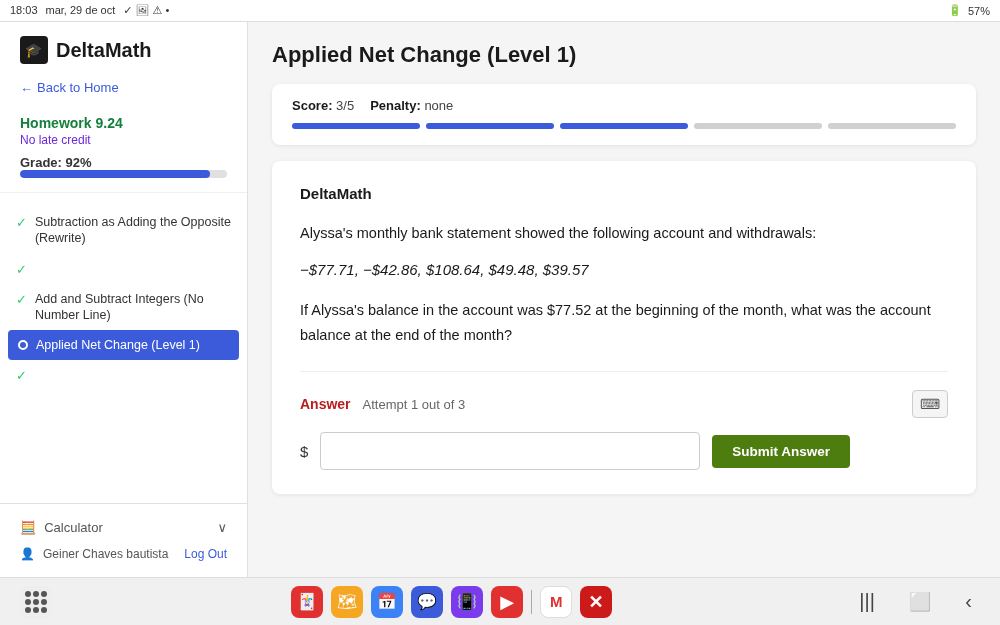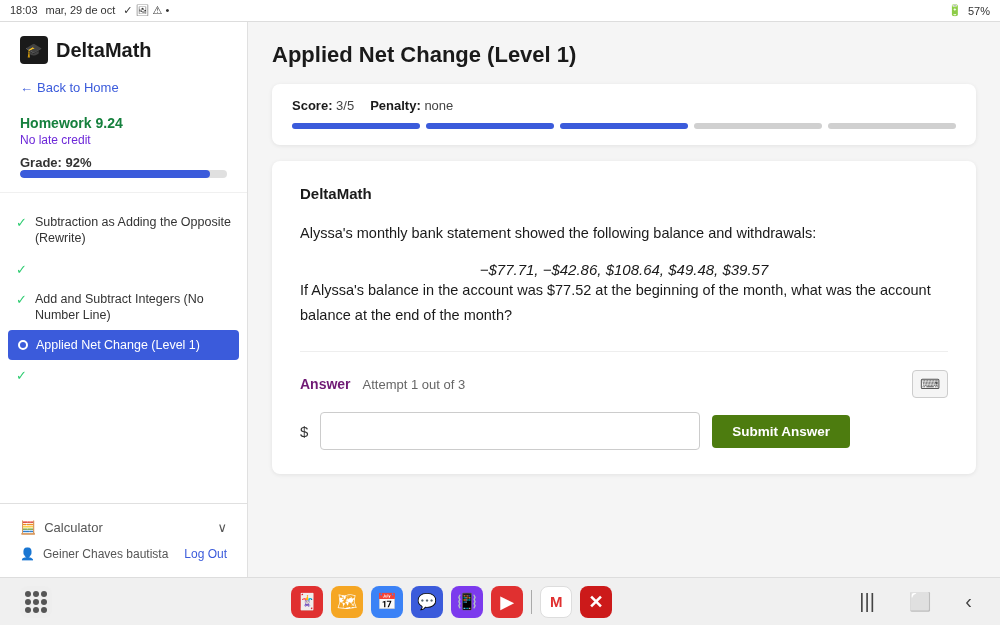--- a/index.html
+++ b/index.html
@@ -252,24 +252,23 @@
       white-space: nowrap;
     }
 
     .question-text {
       font-size: 14.5px;
       color: #1a1a1a;
       line-height: 1.6;
       margin-bottom: 16px;
     }
     .math-line {
-      text-align: center;
       font-size: 15px;
       color: #1a1a1a;
-      margin: 12px 0 0 0;
+      margin: 12px 0 20px 0;
       font-style: italic;
     }
     .question-body {
       font-size: 14.5px;
       color: #1a1a1a;
       line-height: 1.7;
       margin-bottom: 24px;
     }
 
     .answer-section {
@@ -283,21 +282,21 @@
       margin-bottom: 14px;
     }
     .answer-header-left {
       display: flex;
       align-items: center;
       gap: 12px;
     }
     .answer-label {
       font-size: 14px;
       font-weight: 700;
-      color: #701a75;
+      color: #b91c1c;
     }
     .attempt-text {
       font-size: 13px;
       color: #666;
     }
     .keyboard-icon-btn {
       border: 1.5px solid #ccc;
       background: #f5f5f5;
       border-radius: 4px;
       width: 36px; height: 28px;
@@ -502,21 +501,21 @@
         <div class="progress-seg empty"></div>
         <div class="progress-seg empty"></div>
       </div>
     </div>
 
     <div class="question-card">
       <div class="question-header">
         <div class="question-label">DeltaMath</div>
       </div>
 
-      <div class="question-text">Alyssa's monthly bank statement showed the following balance and withdrawals:</div>
+      <div class="question-text">Alyssa's monthly bank statement showed the following account and withdrawals:</div>
       <div class="math-line">−$77.71, −$42.86, $108.64, $49.48, $39.57</div>
       <div class="question-body">If Alyssa's balance in the account was $77.52 at the beginning of the month, what was the account balance at the end of the month?</div>
 
       <div class="answer-section">
         <div class="answer-header">
           <div class="answer-header-left">
             <span class="answer-label">Answer</span>
             <span class="attempt-text">Attempt 1 out of 3</span>
           </div>
           <div class="keyboard-icon-btn">

